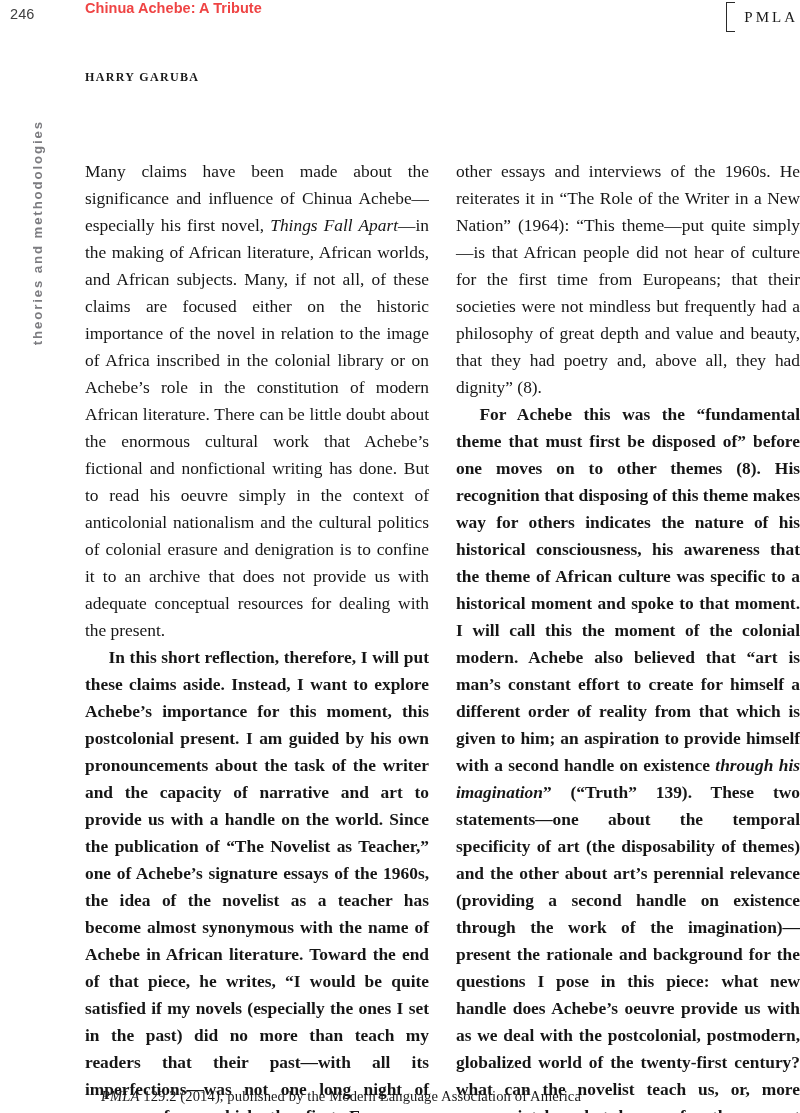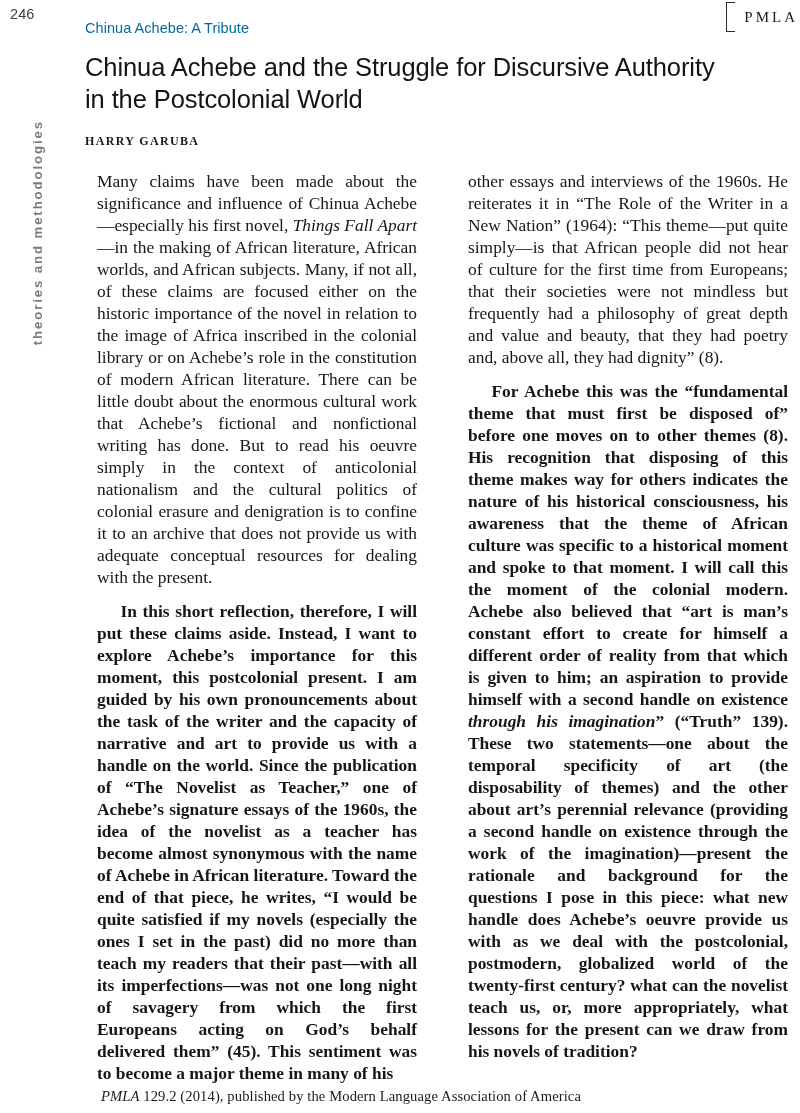--- a/index.html
+++ b/index.html
@@ -30,25 +30,26 @@
     left: 10px;
     top: 6px;
     font-family: "Liberation Sans", "DejaVu Sans", sans-serif;
     font-size: 14.5px;
     color: #404040;
     letter-spacing: 0.1px;
   }
   .rh-title {
     position: absolute;
     left: 85px;
-    top: 20px;
+    top: 0;
     font-family: "Liberation Sans", "DejaVu Sans", sans-serif;
     font-size: 14.5px;
-    color: #0369a1;
+    color: #ef4444;
     letter-spacing: 0.05px;
+    font-weight: bold;
   }
   .rh-journal-wrap {
     position: absolute;
     right: 0px;
     top: 0px;
     height: 34px;
     display: flex;
     align-items: center;
   }
   .rh-bracket {
@@ -122,24 +123,24 @@
     left: 85px;
     top: 158px;
     width: 715px;
     display: flex;
     gap: 27px;
   }
   .col {
     width: 344px;
   }
   .col p {
-    margin: 12px;
+    margin: 0;
     font-family: "Liberation Serif", "DejaVu Serif", serif;
     font-size: 17.4px;
-    line-height: 22px;
+    line-height: 27px;
     text-align: justify;
     text-justify: inter-word;
     hyphens: none;
     color: #161616;
   }
   .col p.indent {
     text-indent: 1.35em;
     font-weight: bold;
   }
   .col p i, .col p em {
@@ -184,21 +185,20 @@
     <span class="rh-bracket"></span>
     <span class="rh-journal">PMLA</span>
   </div>
 </div>
 
 <div id="side-tab">
   <span class="side-tab-label">theories and methodologies</span>
 </div>
 
 <div id="article">
-  <h1 id="article-title">Chinua Achebe and the Struggle for Discursive Authority in the Postcolonial World</h1>
   <div id="article-author">HARRY GARUBA</div>
 </div>
 
 <div id="columns">
   <div class="col" id="col-left">
       <p><span>Many claims have been made about the significance and influence of Chinua Achebe—especially his first novel, </span><i>Things Fall Apart</i><span>—in the making of African literature, African worlds, and African subjects. Many, if not all, of these claims are focused either on the historic importance of the novel in relation to the image of Africa inscribed in the colonial library or on Achebe’s role in the constitution of modern African literature. There can be little doubt about the enormous cultural work that Achebe’s fictional and nonfictional writing has done. But to read his oeuvre simply in the context of anticolonial nationalism and the cultural politics of colonial erasure and denigration is to confine it to an archive that does not provide us with adequate conceptual resources for dealing with the present.</span></p>
       <p class="indent"><span>In this short reflection, therefore, I will put these claims aside. Instead, I want to explore Achebe’s importance for this moment, this postcolonial present. I am guided by his own pronouncements about the task of the writer and the capacity of narrative and art to provide us with a handle on the world. Since the publication of “The Novelist as Teacher,” one of Achebe’s signature essays of the 1960s, the idea of the novelist as a teacher has become almost synonymous with the name of Achebe in African literature. Toward the end of that piece, he writes, “I would be quite satisfied if my novels (especially the ones I set in the past) did no more than teach my readers that their past—with all its imperfections—was not one long night of savagery from which the first Europeans acting on God’s behalf delivered them” (45). This sentiment was to become a major theme in many of his</span></p>
     </div>
   <div class="col" id="col-right">
       <p><span>other essays and interviews of the 1960s. He reiterates it in “The Role of the Writer in a New Nation” (1964): “This theme—put quite simply—is that African people did not hear of culture for the first time from Europeans; that their societies were not mindless but frequently had a philosophy of great depth and value and beauty, that they had poetry and, above all, they had dignity” (8).</span></p>

